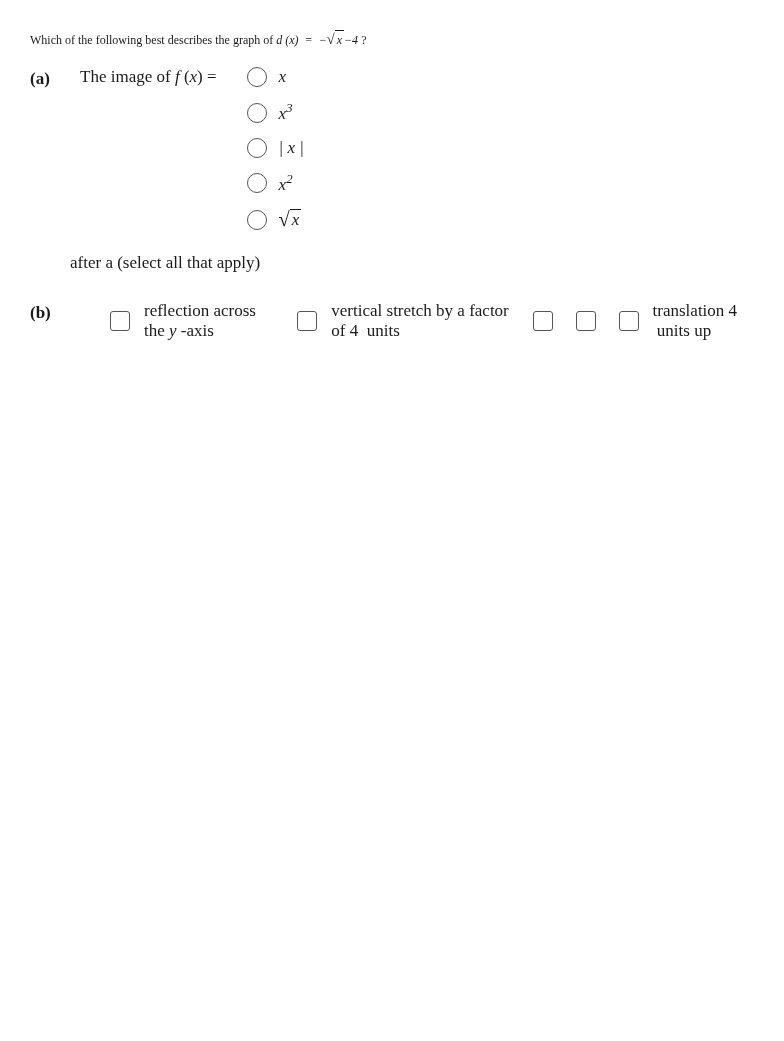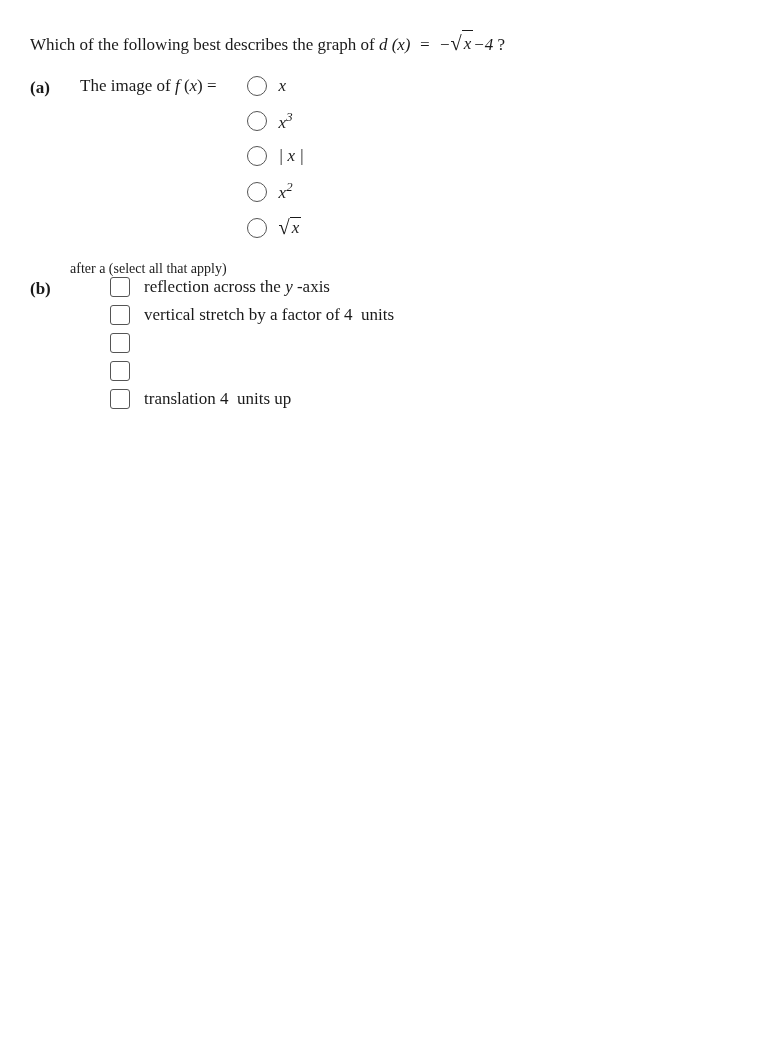--- a/index.html
+++ b/index.html
@@ -12,21 +12,21 @@
       background: #ffffff;
       font-family: Georgia, 'Times New Roman', serif;
       font-size: 17px;
       color: #1a1a1a;
       padding: 30px 30px;
       width: 784px;
       min-height: 1041px;
     }
 
     .question-header {
-      font-size: 17px;
+      font-size: 12px;
       line-height: 1.5;
       margin-bottom: 18px;
     }
 
     .image-of {
       margin-left: 40px;
       margin-bottom: 18px;
       font-size: 17px;
     }
 
@@ -77,32 +77,33 @@
       background: #fff;
     }
 
     .option-label {
       font-size: 17px;
     }
 
     .after-text {
       margin-left: 40px;
       margin-top: 10px;
-      font-size: 14px;
+      margin-bottom: 28px;
+      font-size: 17px;
     }
 
     .part-b-container {
       display: flex;
       align-items: flex-start;
     }
 
     .checkbox-options {
       display: flex;
-      flex-direction: column;
-      gap: 8px;
+      flex-direction: row;
+      gap: 23px;
       margin-left: 30px;
     }
 
     .checkbox-option {
       display: flex;
       align-items: center;
       gap: 14px;
       cursor: pointer;
     }
 

